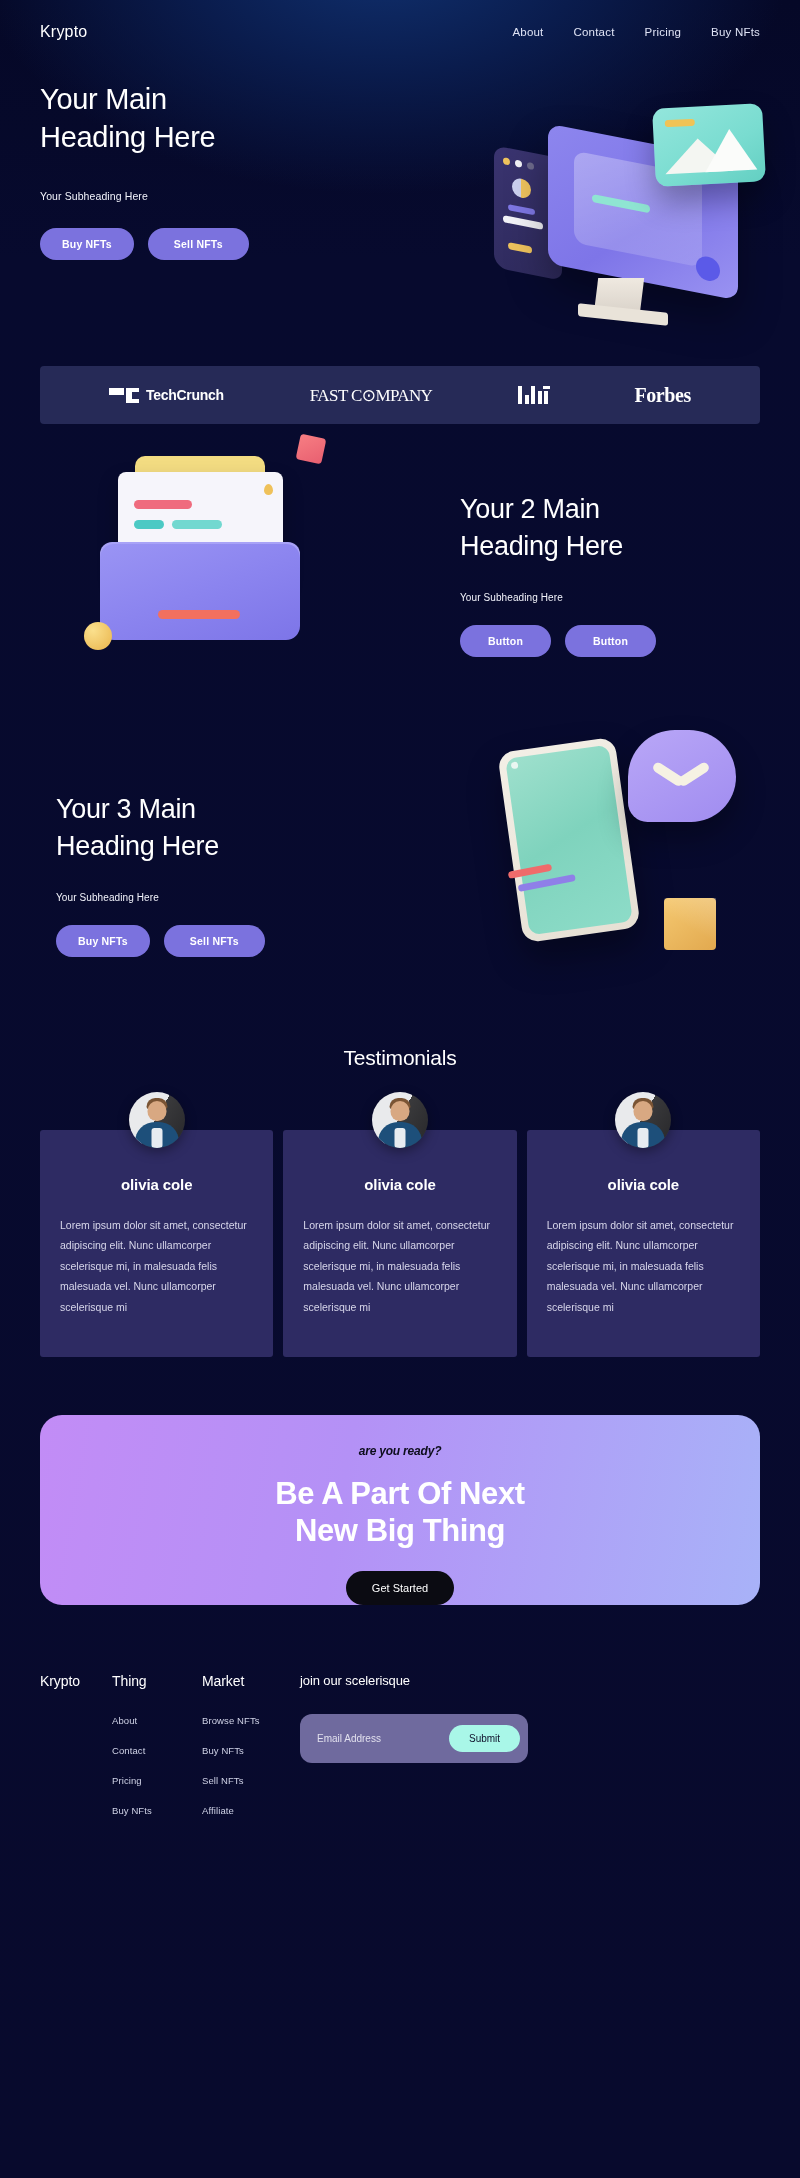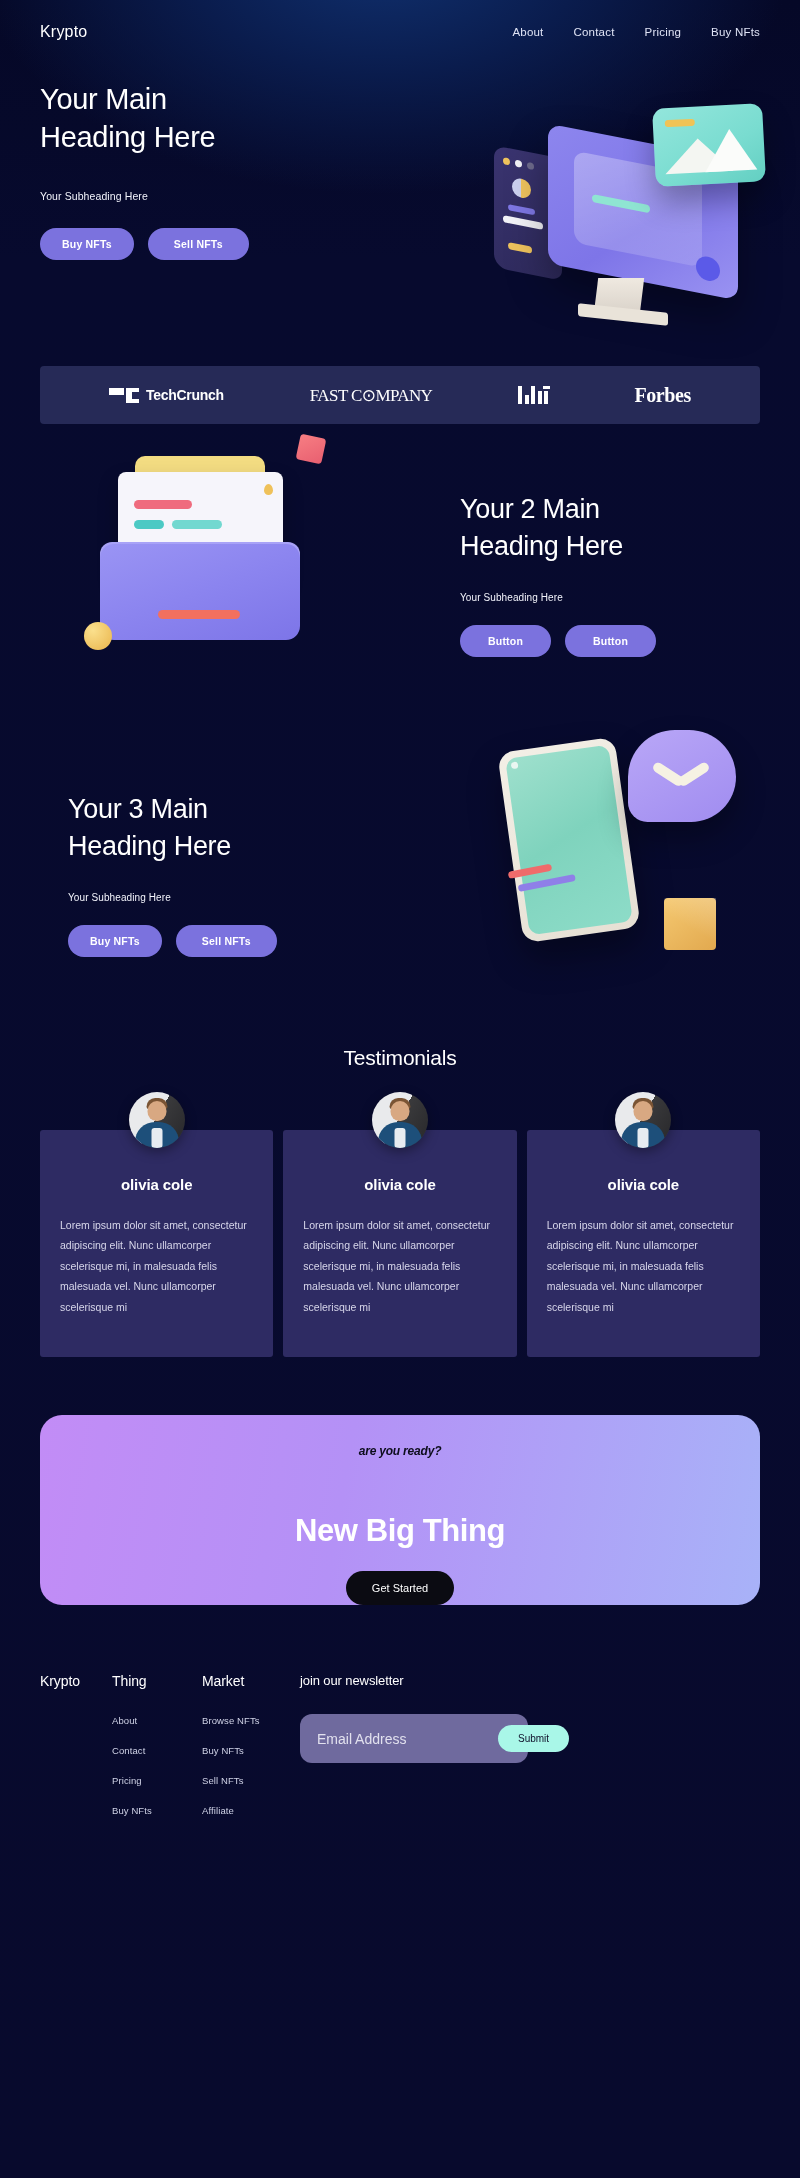--- a/index.html
+++ b/index.html
@@ -180,21 +180,21 @@
   .fhead { font-size:14px; font-weight:500; margin-bottom:26px; letter-spacing:-.1px; }
   .flink { display:block; font-size:9.5px; color:#cfd2e6; text-decoration:none; margin-bottom:19px; letter-spacing:.1px; }
   .soc { display:flex; align-items:center; gap:7px; margin-bottom:17px; font-size:9.5px; color:#cfd2e6; text-decoration:none; }
   .soc-ic { width:13px; height:13px; border-radius:3px; background:#fff; color:#0a0d30; display:flex; align-items:center; justify-content:center; font-size:8px; font-weight:700; flex:0 0 auto; }
   .soc-ic.round { border-radius:50%; }
   .soc-ic.tw { background:transparent; color:#fff; font-size:13px; }
   .news-head { font-size:13px; font-weight:400; margin-bottom:26px; letter-spacing:-.1px; }
   .news-box { background:#6f6a9e; border-radius:12px; padding:11px; display:flex; align-items:center; width:228px; }
   .news-input {
     flex:1; background:transparent; border:none; outline:none; color:#e7e7f2;
-    font-size:14px; font-family:"Liberation Sans", sans-serif; padding-left:6px;
+    font-size:10px; font-family:"Liberation Sans", sans-serif; padding-left:6px;
   }
   .news-input::placeholder { color:#e2e1ee; }
   .news-btn {
     background:#a9f7e8; color:#10122b; border:none; border-radius:20px;
     padding:8px 20px; font-size:10px; cursor:pointer; font-family:"Liberation Sans", sans-serif;
   }
 </style>
 </head>
 <body>
 
@@ -292,21 +292,21 @@
       </h2>
       <div class="subhead">Your Subheading Here</div>
       <div class="btn-row">
         <button class="pill" style="padding:10px 28px;">Button</button>
         <button class="pill" style="padding:10px 28px;">Button</button>
       </div>
     </div>
   </div>
 
   <div class="feature">
-    <div class="feat-copy" style="width:300px;margin-left:28px;">
+    <div class="feat-copy" style="width:300px;margin-left:16px;">
       <h2>
         <span>Your 3 Main</span><br>
         <span>Heading Here</span>
       </h2>
       <div class="subhead">Your Subheading Here</div>
       <div class="btn-row">
         <button class="pill">Buy NFTs</button>
         <button class="pill w2">Sell NFTs</button>
       </div>
     </div>
@@ -360,21 +360,21 @@
         <div class="tname">olivia cole</div>
         <div class="tbody">Lorem ipsum dolor sit amet, consectetur adipiscing elit. Nunc ullamcorper scelerisque mi, in malesuada felis malesuada vel. Nunc ullamcorper scelerisque mi</div>
       </div>
 
     </div>
   </div>
 
   <div class="cta">
     <div class="cta-kicker">are you ready?</div>
     <div class="cta-head">
-      <br>
+      <span>Be A Part Of Next</span><br>
       <span>New Big Thing</span>
     </div>
     <button class="cta-btn">Get Started</button>
   </div>
 
   <div class="footer">
     <div class="fcol c1">
       <div class="fhead">Krypto</div>
     </div>
 
@@ -389,21 +389,21 @@
     <div class="fcol c3">
       <div class="fhead">Market</div>
       <a class="flink" href="#">Browse NFTs</a>
       <a class="flink" href="#">Buy NFTs</a>
       <a class="flink" href="#">Sell NFTs</a>
       <a class="flink" href="#">Affiliate</a>
     </div>
 
 
     <div class="fcol c5">
-      <div class="news-head">join our newsletter</div>
+      <div class="news-head">join our scelerisque</div>
       <div class="news-box">
         <input class="news-input" type="text" placeholder="Email Address" style="">
         <button class="news-btn">Submit</button>
       </div>
     </div>
   </div>
 
 </div>
 </div>
 

